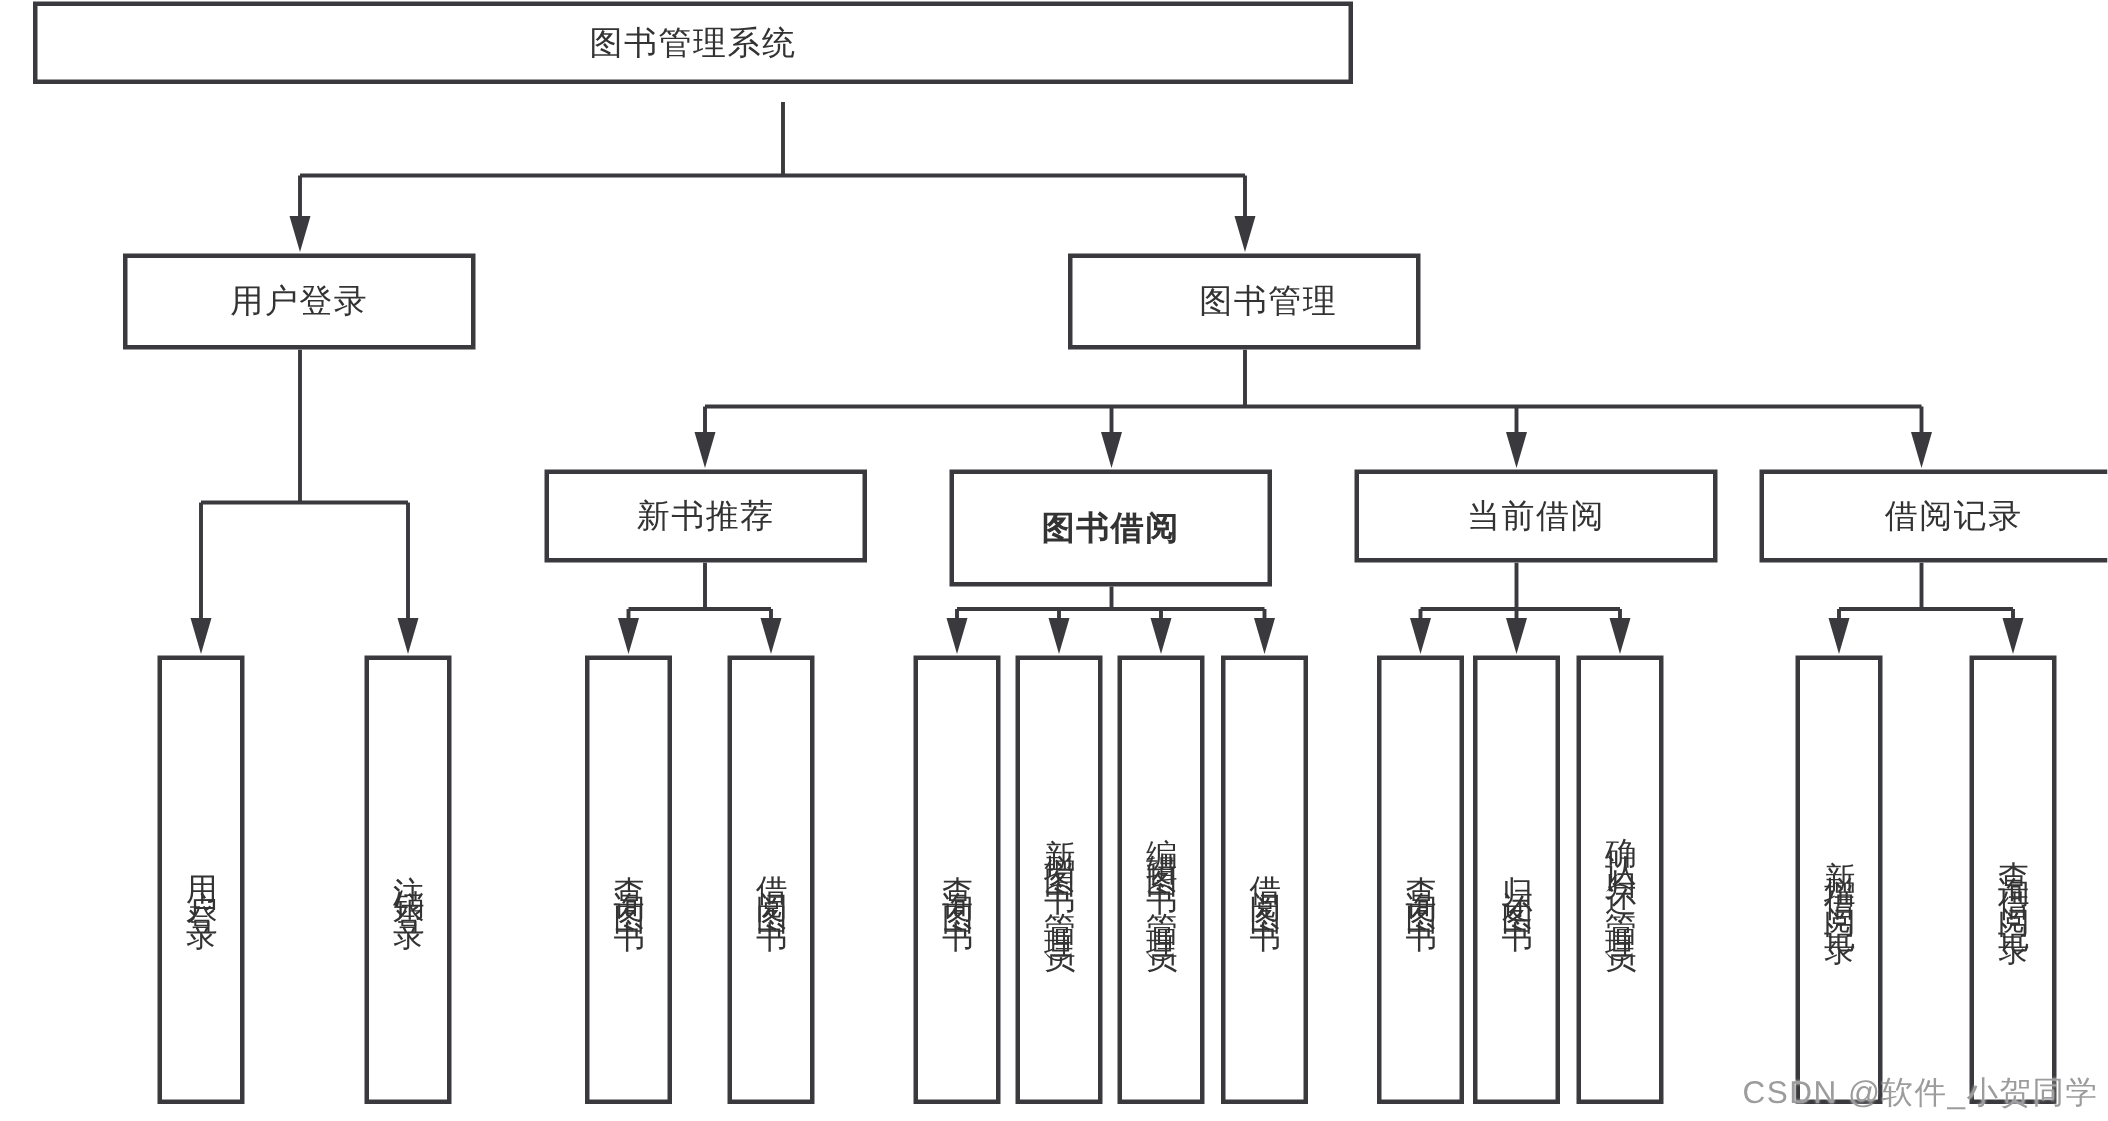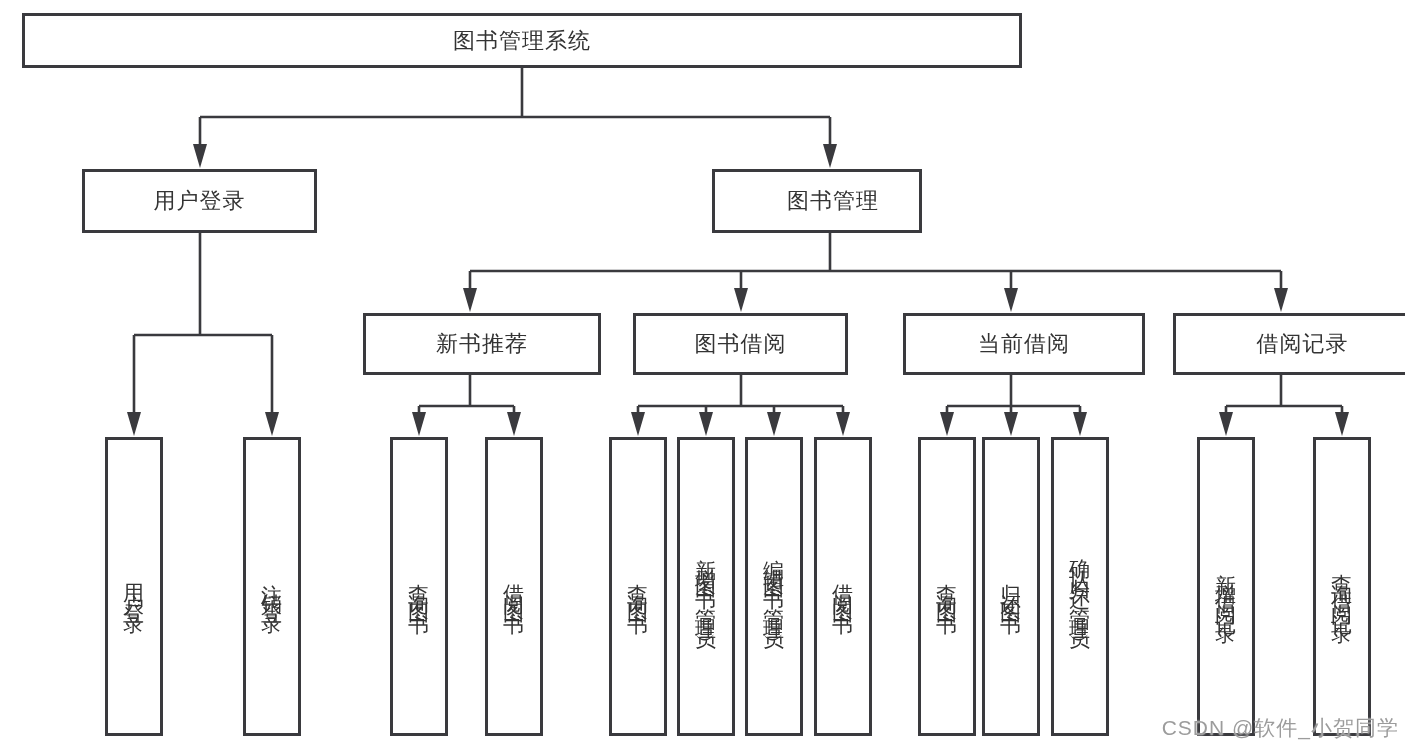--- a/index.html
+++ b/index.html
@@ -107,27 +107,27 @@
       <polygon points="1073,412 1087,412 1080,436"></polygon>
     </g>
 
     <g>
       <path d="M1281,375 V406 M1226,406 H1342 M1226,406 V414 M1342,406 V414"></path>
       <polygon points="1219,412 1233,412 1226,436"></polygon>
       <polygon points="1335,412 1349,412 1342,436"></polygon>
     </g>
   </svg>
 
-  <div class="node h-node" style="left:22px; top:13px; width:1000px; height:55px;">图书管理系统</div>
+  <div class="node h-node" style="left:22px; top:1px; width:880px; height:55px;">图书管理系统</div>
 
   <div class="node h-node" style="left:82px; top:169px; width:235px; height:64px;">用户登录</div>
-  <div class="node h-node" style="left:712px; top:169px; width:210px; height:64px;padding-left:32px;">图书管理</div>
+  <div class="node h-node" style="left:712px; top:169px; width:235px; height:64px;padding-left:32px;">图书管理</div>
 
-  <div class="node h-node" style="left:363px; top:313px; width:238px; height:62px;">新书推荐</div>
-  <div class="node h-node" style="left:633px; top:313px; width:215px; height:62px;">图书借阅</div>
+  <div class="node h-node" style="left:363px; top:313px; width:215px; height:62px;">新书推荐</div>
+  <div class="node h-node" style="left:633px; top:313px; width:215px; height:78px;font-weight:bold;">图书借阅</div>
   <div class="node h-node" style="left:903px; top:313px; width:242px; height:62px;">当前借阅</div>
   <div class="node h-node" style="left:1173px; top:313px; width:259px; height:62px;">借阅记录</div>
 
   <div class="node v-node" style="left:105px; top:437px; width:58px; height:299px;">用户登录</div>
   <div class="node v-node" style="left:243px; top:437px; width:58px; height:299px;">注销登录</div>
 
   <div class="node v-node" style="left:390px; top:437px; width:58px; height:299px;">查询图书</div>
   <div class="node v-node" style="left:485px; top:437px; width:58px; height:299px;">借阅图书</div>
 
   <div class="node v-node" style="left:609px; top:437px; width:58px; height:299px;">查询图书</div>

